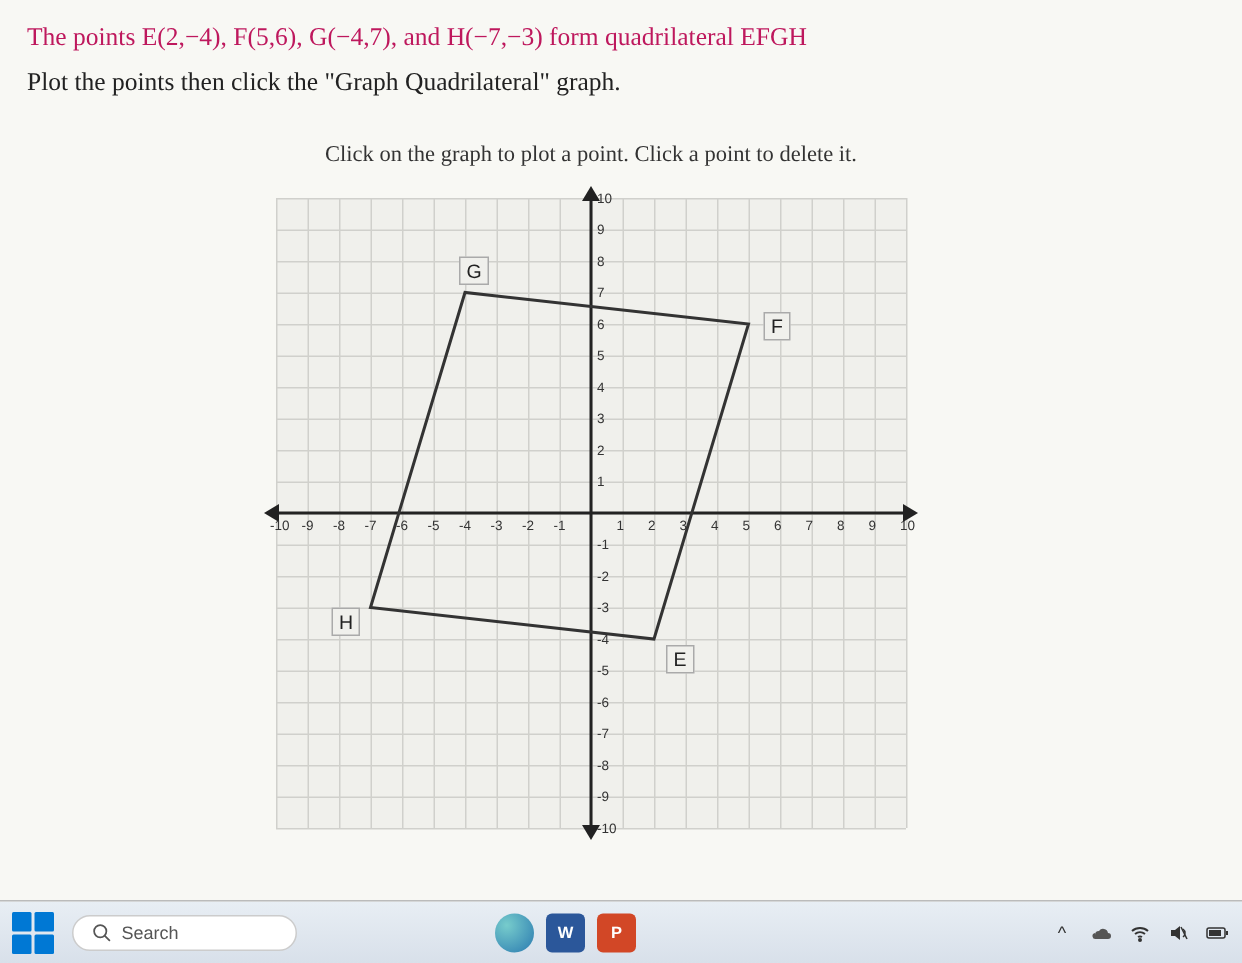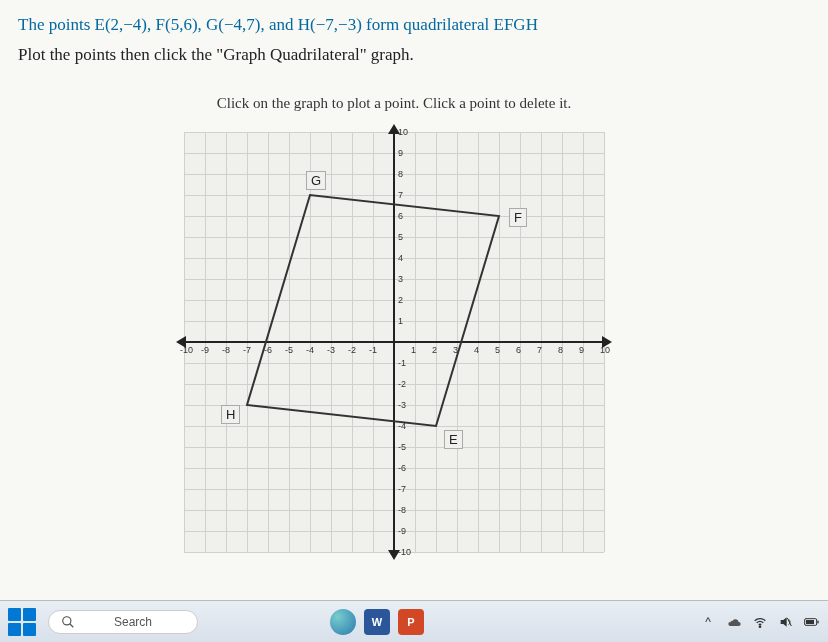--- a/index.html
+++ b/index.html
@@ -11,21 +11,21 @@
       overflow: hidden;
       position: relative;
     }
     .content {
       padding: 12px 18px;
       background: #f8f8f4;
       min-height: 600px;
     }
     .problem-text {
       font-size: 17px;
-      color: #0369a1;
+      color: #be185d;
       line-height: 1.5;
       margin-bottom: 4px;
     }
     .instruction-text {
       font-size: 17px;
       color: #222;
       line-height: 1.5;
       margin-bottom: 28px;
     }
     .graph-instruction {
@@ -95,21 +95,20 @@
     .taskbar {
       position: absolute;
       bottom: 0; left: 0; right: 0;
       height: 42px;
       background: linear-gradient(to top, #d8e0ea, #e8eef4);
       border-top: 1px solid #bbb;
       display: flex;
       align-items: center;
       padding: 0 8px;
       gap: 12px;
-      text-align: center;
     }
     .start-btn {
       width: 28px; height: 28px;
       display: grid;
       grid-template-columns: 1fr 1fr;
       grid-template-rows: 1fr 1fr;
       gap: 2px;
     }
     .start-btn div { background: #0078d4; border-radius: 1px;}
     .search-box {

